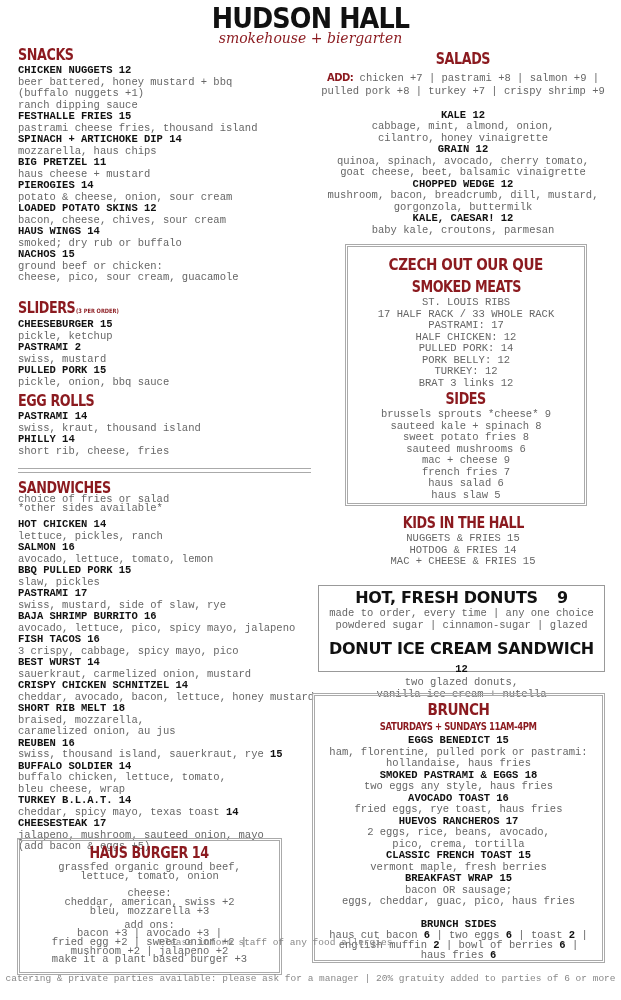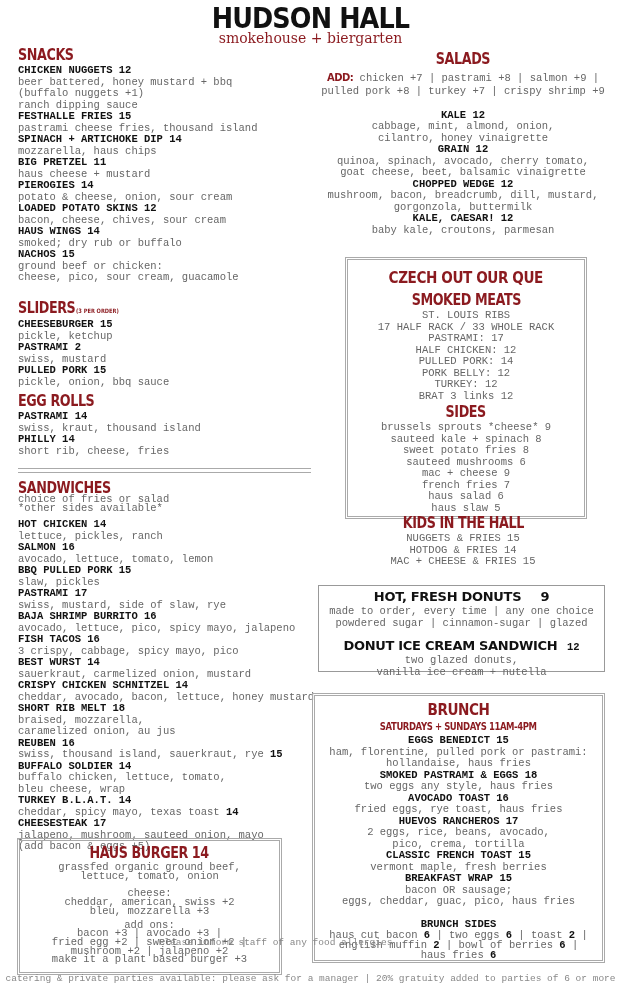--- a/index.html
+++ b/index.html
@@ -1,28 +1,28 @@
 <!DOCTYPE html>
 <html><head>
 <meta charset="utf-8">
 <style>
   html, body { margin:0; padding:0; background:#ffffff; }
   body { width:621px; height:1000px; position:relative; overflow:hidden; font-family:"Liberation Mono", monospace; color:#555; }
   .abs { position:absolute; }
   .title { left:0; width:621px; top:2px; text-align:center; font-family:"DejaVu Sans", sans-serif; font-weight:bold; font-size:29px; letter-spacing:-1px; color:#111; transform:scaleX(0.88); line-height:32px; }
-  .tagline { left:0; width:621px; top:30px; text-align:center; font-family:"DejaVu Serif", serif; font-size:14px; color:#8b1a1f; }
+  .tagline { left:0; width:621px; top:30px; text-align:center; font-family:"DejaVu Serif", serif; font-style:italic; font-size:14px; color:#8b1a1f; }
   .hdr { font-family:"DejaVu Sans", sans-serif; font-weight:bold; color:#8b1a1f; font-size:15px; letter-spacing:-0.5px; line-height:17px; transform-origin:left; transform:scaleX(0.85); display:inline-block; }
   .hdr.c { transform-origin:center; }
   .hdr-small { font-size:5px; letter-spacing:0; }
   .item-name { font-weight:bold; color:#111; font-size:10.5px; line-height:11.5px; white-space:nowrap; }
   .item-desc { color:#666; font-size:10.5px; line-height:11.5px; white-space:pre; }
   .center { text-align:center; }
   .box { position:absolute; border:3px double #aaa; box-sizing:border-box; }
   .rule { position:absolute; height:3px; border-top:1px solid #aaa; border-bottom:1px solid #aaa; }
-  .sub-hdr { font-family:"DejaVu Sans", sans-serif; font-weight:bold; color:#111; font-size:13px; letter-spacing:-0.3px; }
+  .sub-hdr { font-family:"DejaVu Sans", sans-serif; font-weight:bold; color:#111; font-size:16px; letter-spacing:-0.3px; }
   .footer { color:#888; font-size:9.5px; line-height:13px; text-align:center; white-space:pre; }
   b { color:#111; }
 </style>
 </head>
 <body>
 
 <div class="abs title">HUDSON HALL</div>
 <div class="abs tagline">smokehouse + biergarten</div>
 
 <div class="abs" style="left:18px; top:47px; width:300px;">
@@ -199,21 +199,21 @@
         <div class="item-desc"><span>mushroom, bacon, breadcrumb, dill, mustard,
 gorgonzola, buttermilk</span></div>
       </div>
       <div class="center">
         <div class="item-name">KALE, CAESAR! 12</div>
         <div class="item-desc"><span>baby kale, croutons, parmesan</span></div>
       </div>
     </div>
 </div>
 
-<div class="box" style="left:345px; top:257px; width:242px; height:262px;">
+<div class="box" style="left:345px; top:244px; width:242px; height:262px;">
   <div class="center" style="margin-top:9px"><span class="hdr c" style="font-size:16px">CZECH OUT OUR QUE</span></div>
   <div class="center" style="margin-top:4px"><span class="hdr c" style="font-size:15px">SMOKED MEATS</span></div>
   <div id="meats-list" class="center">
       <div class="item-desc">ST. LOUIS RIBS</div>
       <div class="item-desc">17 HALF RACK / 33 WHOLE RACK</div>
       <div class="item-desc">PASTRAMI: 17</div>
       <div class="item-desc">HALF CHICKEN: 12</div>
       <div class="item-desc">PULLED PORK: 14</div>
       <div class="item-desc">PORK BELLY: 12</div>
       <div class="item-desc">TURKEY: 12</div>

